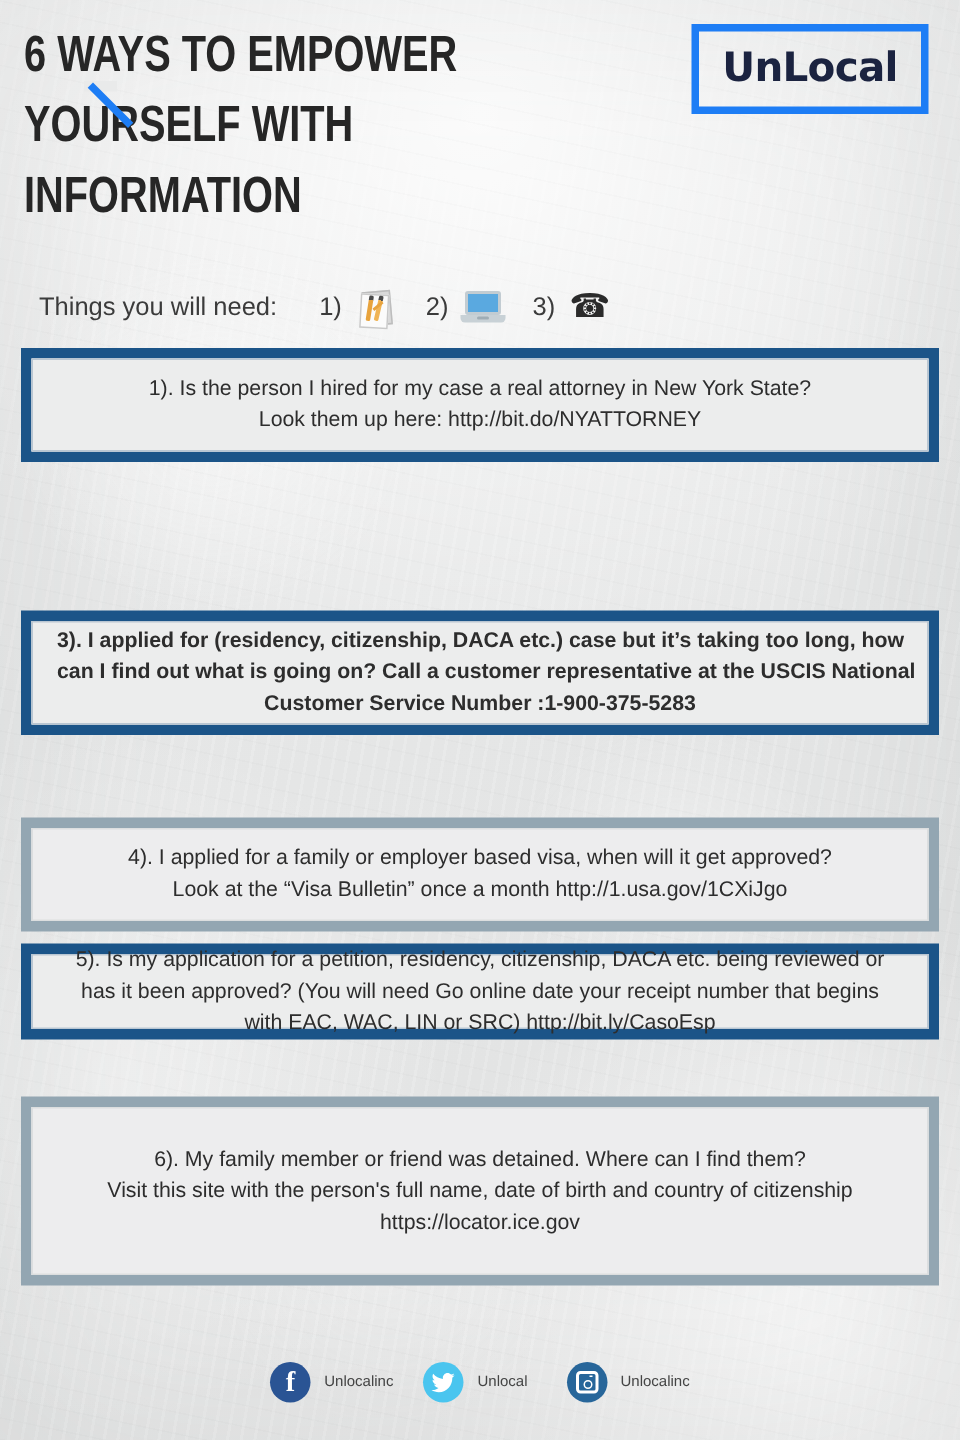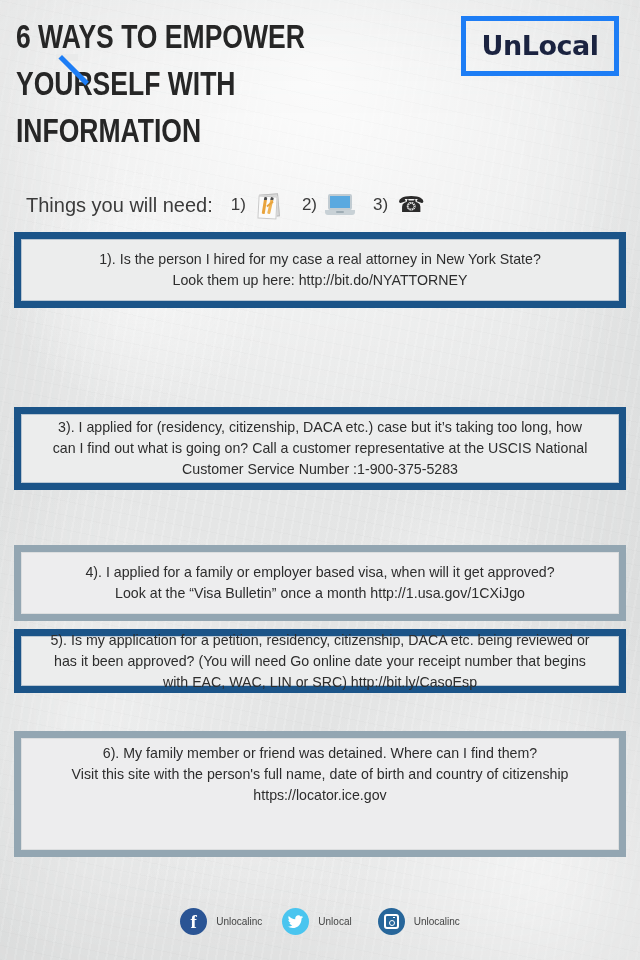--- a/index.html
+++ b/index.html
@@ -124,23 +124,23 @@
   .needs {
     position: absolute;
     left: 26px;
     top: 188px;
     height: 34px;
     display: flex;
     align-items: center;
     z-index: 3;
   }
   .needs-label {
-    font-size: 20px;
+    font-size: 17px;
     color: #3b3b3b;
-    margin-right: 18px;
+    margin-right: 28px;
     white-space: nowrap;
   }
   .need-item {
     display: flex;
     align-items: center;
     margin-right: 18px;
   }
   .need-num {
     font-size: 17px;
     color: #3b3b3b;
@@ -384,21 +384,21 @@
   <div class="box blue" style="top:232px; height:76px;">
     <div class="box-inner">
       <div class="box-text">
         <span class="ln">1). Is the person I hired for my case a real attorney in New York State?</span>
         <span class="ln">Look them up here: http://bit.do/NYATTORNEY</span>
       </div>
     </div>
   </div>
 
 
-  <div class="box blue" style="top:407px; height:83px;">
+  <div class="box blue" style="top:407px; height:83px;font-weight:bold;">
     <div class="box-inner">
       <div class="box-text">
         <span class="ln">3). I applied for (residency, citizenship, DACA etc.) case but it’s taking too long, how</span>
         <span class="ln">can I find out what is going on?  Call a customer representative at the USCIS National</span>
         <span class="ln">Customer Service Number :1-900-375-5283</span>
       </div>
     </div>
   </div>
 
   <div class="box gray" style="top:545px; height:76px;">
@@ -414,21 +414,21 @@
     <div class="box-inner">
       <div class="box-text">
         <span class="ln">5). Is my application for a petition, residency, citizenship, DACA etc. being reviewed or</span>
         <span class="ln">has it been approved? (You will need Go online date your receipt number that begins</span>
         <span class="ln">with EAC, WAC, LIN or SRC) http://bit.ly/CasoEsp</span>
       </div>
     </div>
   </div>
 
   <div class="box gray" style="top:731px; height:126px;">
-    <div class="box-inner" style="align-items:flex-start; ">
+    <div class="box-inner" style="align-items:center; ">
       <div class="box-text">
         <span class="ln">6). My family member or friend was detained. Where can I find them?</span>
         <span class="ln">Visit this site with the person's full name, date of birth and country of citizenship</span>
         <span class="ln">https://locator.ice.gov</span>
       </div>
     </div>
   </div>
 
   <div class="social">
 

